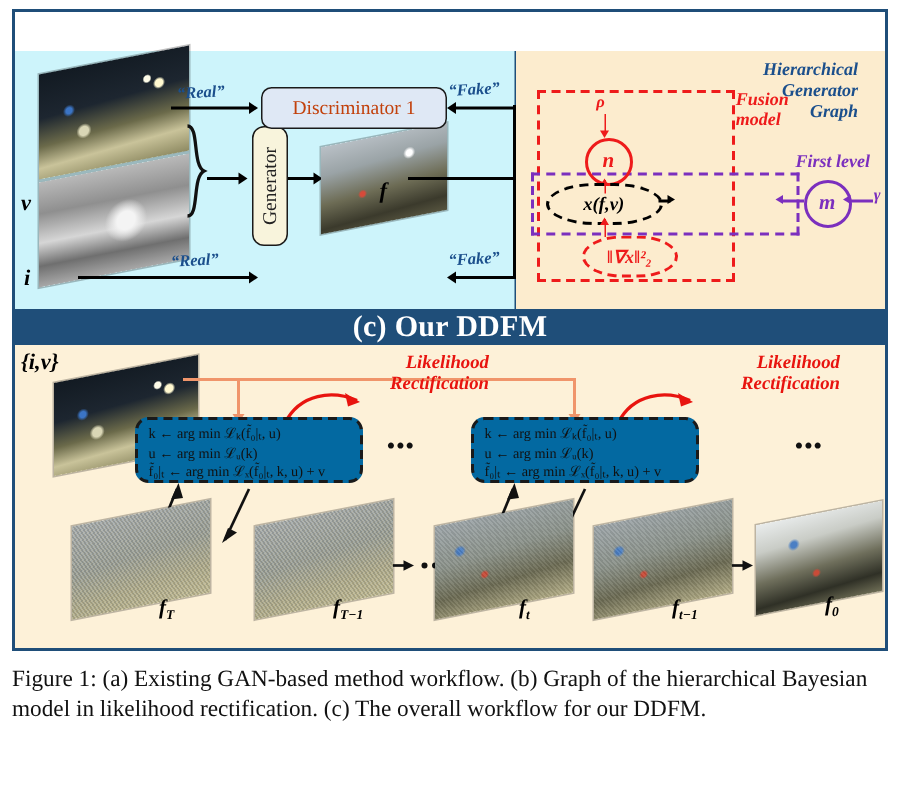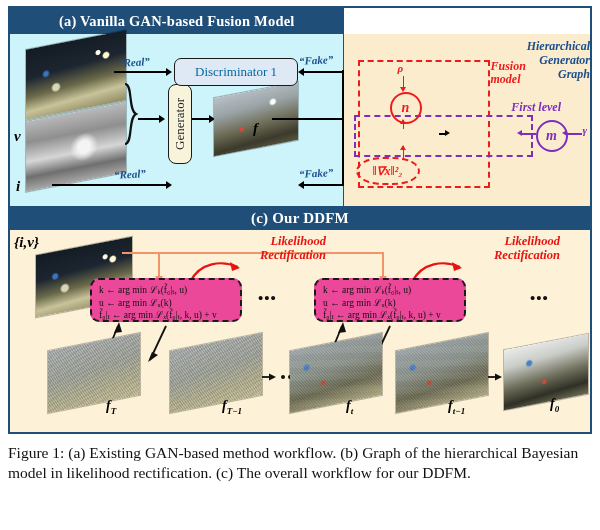--- a/index.html
+++ b/index.html
@@ -10,21 +10,21 @@
   }
   .fig{position:absolute;left:8px;top:6px;width:584px;height:428px;
        border:2px solid #1f4e79;box-sizing:border-box;}
 
   
   .hdr{position:absolute;background:#1f4e79;color:#ffffff;
        font-weight:bold;display:flex;align-items:center;justify-content:center;
        letter-spacing:.2px;}
   .hdr-a{left:0;top:0;width:57.5%;height:26px;font-size:14.5px;}
   .hdr-b{left:57.5%;top:0;width:42.5%;height:26px;font-size:14.5px;}
-  .hdr-c{left:0;top:198px;width:100%;height:24px;font-size:15px;}
+  .hdr-c{left:0;top:198px;width:100%;height:24px;font-size:20px;}
 
   
   .panel-a{position:absolute;left:0;top:26px;width:57.5%;height:172px;
            background:#cdf4fb;box-sizing:border-box;border-right:1px solid #1f4e79;}
   .panel-b{position:absolute;left:57.5%;top:26px;width:42.5%;height:172px;
            background:#fcecce;box-sizing:border-box;}
   .panel-c{position:absolute;left:0;top:222px;width:100%;height:202px;
            background:#fdf1d8;box-sizing:border-box;}
 
   
@@ -52,21 +52,21 @@
       radial-gradient(circle at 36% 62%, #c94b38 0 1.5px, transparent 3px),
       radial-gradient(circle at 18% 32%, #4b7fc4 0 2px, transparent 4px),
       linear-gradient(173deg,#9fa7ab 0%,#8d948c 40%,#6d6c54 70%,#b6b089 100%);}
   .ph-clear{background:
       radial-gradient(circle at 30% 30%, #4b7fc4 0 2px, transparent 4px),
       radial-gradient(circle at 48% 66%, #c94b38 0 1.5px, transparent 3px),
       linear-gradient(174deg,#e9ecec 0%,#c9ccc6 28%,#6f6f5c 58%,#2f3026 82%,#6e6d55 100%);}
 
   
   .disc{position:absolute;background:#dfe8f5;border:1.6px solid #1a1a1a;
-        border-radius:7px;color:#0369a1;font-size:13px;
+        border-radius:7px;color:#c2410c;font-size:13px;
         display:flex;align-items:center;justify-content:center;font-family:"Liberation Serif",serif;}
   .gen{position:absolute;background:#f8f4dc;border:1.8px solid #1a1a1a;border-radius:8px;}
   .gen span{display:block;transform:rotate(-90deg);white-space:nowrap;
             font-size:13px;color:#222;position:absolute;left:50%;top:50%;
             transform-origin:center;transform:translate(-50%,-50%) rotate(-90deg);}
 
   .lbl{position:absolute;white-space:nowrap;}
   .lbl-real{color:#1b4f8c;font-weight:bold;font-style:italic;font-size:11px;}
   .lbl-fake{color:#1b4f8c;font-weight:bold;font-style:italic;font-size:11px;}
   .lbl-var{font-weight:bold;font-style:italic;font-size:15px;color:#000;}
@@ -100,39 +100,38 @@
   .ah-red-u{position:absolute;width:0;height:0;border-style:solid;
             border-width:0 3.5px 5.5px 3.5px;border-color:transparent transparent #ee1b1b transparent;}
   .ah-red-d{position:absolute;width:0;height:0;border-style:solid;
             border-width:5.5px 3.5px 0 3.5px;border-color:#ee1b1b transparent transparent transparent;}
   .ah-blk-r{position:absolute;width:0;height:0;border-style:solid;
             border-width:3.5px 0 3.5px 5.5px;border-color:transparent transparent transparent #000;}
   .ah-pur-l{position:absolute;width:0;height:0;border-style:solid;
             border-width:3.5px 5.5px 3.5px 0;border-color:transparent #7b2fbe transparent transparent;}
 
   
-  .eqbox{position:absolute;background:#ec4899;border:2px dashed #1a1a1a;
+  .eqbox{position:absolute;background:#0369a1;border:2px dashed #1a1a1a;
          border-radius:9px;padding:4px 7px;box-sizing:border-box;}
   .eqline{font-size:9.5px;color:#111;white-space:nowrap;line-height:1.33;font-family:"Liberation Serif",serif;}
   .lr-red{position:absolute;color:#e8140f;font-weight:bold;font-style:italic;
           font-size:12.5px;line-height:1.12;text-align:right;}
   .salmon{position:absolute;background:#f0956b;}
   .dots{position:absolute;font-weight:bold;font-size:15px;color:#111;letter-spacing:1px;}
   .ftag{position:absolute;font-weight:bold;font-style:italic;font-size:14px;color:#000;}
   .ftag sub{font-size:9px;font-style:italic;}
 
   .caption{position:absolute;left:8px;top:443px;width:584px;
            font-size:15.5px;line-height:1.3;color:#111;text-align:left;}
 </style>
 </head>
 <body>
 
 <div class="fig">
 
-  <div class="hdr hdr-a">(a) Vanilla GAN-based Fusion Model</div>
   <div class="panel-a">
 
     <div class="photo ph-night" style="left:16px;top:6px;width:100px;height:70px;"></div>
     <div class="photo ph-ir" style="left:16px;top:78px;width:100px;height:70px;"></div>
 
     <div class="lbl lbl-var" style="left:4px;top:94px;">v</div>
     <div class="lbl lbl-var" style="left:6px;top:144px;">i</div>
 
     <svg width="18" height="64" style="position:absolute;left:112px;top:48px;">
       <path d="M3,2 C11,2 6,28 14,32 C6,36 11,62 3,62" fill="none" stroke="#111" stroke-width="2.2"></path>
@@ -168,54 +167,55 @@
     <div class="arrhead l" style="left:288px;top:147px;"></div>
 
     <div class="disc" style="left:164px;top:24px;width:122px;height:26px;">Discriminator 1</div>
 
     <div class="lbl lbl-fake" style="left:289px;top:20px;transform:rotate(-3deg);">“Fake”</div>
     <div class="lbl lbl-fake" style="left:289px;top:133px;transform:rotate(-3deg);">“Fake”</div>
   </div>
 
   <div class="panel-b">
 
-    <div class="ttl-b" style="right:0;top:6px;width:110px;font-style:italic;">
+    <div class="ttl-b" style="right:18px;top:6px;width:110px;font-style:italic;">
       <div>Hierarchical</div>
       <div>Generator</div>
       <div>Graph</div>
     </div>
 
     <div class="lv-red" style="left:147px;top:26px;">
       <div>Fusion</div>
       <div>model</div>
     </div>
 
-    <div class="lv-pur" style="right:29px;top:66px;">First level</div>
+    <div class="lv-pur" style="right:10px;top:66px;">First level</div>
 
     <div class="dash-red" style="left:14px;top:26px;width:128px;height:124px;"></div>
 
     <div class="dash-pur" style="left:10px;top:81px;width:175px;height:38px;"></div>
 
     <div class="lv-red" style="left:54px;top:28px;font-size:11px;">ρ</div>
     <div class="arr-red" style="left:59px;top:42px;width:1.8px;height:12px;"></div>
     <div class="ah-red-d" style="left:56px;top:53px;"></div>
 
     <div class="node node-red" style="left:46px;top:58px;width:28px;height:28px;">n</div>
 
     <div class="arr-red" style="left:59px;top:86px;width:1.8px;height:9px;"></div>
     <div class="ah-red-u" style="left:56px;top:85px;"></div>
 
+    <div class="dbox" style="left:20px;top:88px;width:74px;height:24px;">x(f,v)</div>
 
     <div class="arr" style="left:95px;top:99px;width:8px;"></div>
     <div class="ah-blk-r" style="left:101px;top:96px;"></div>
 
 
     <div class="arr-red" style="left:59px;top:112px;width:1.8px;height:12px;"></div>
     <div class="ah-red-u" style="left:56px;top:111px;"></div>
-    <div class="dbox-red" style="left:12px;top:123px;width:60px;height:24px;">‖∇x‖²₂</div>
+    <div class="dbox-red" style="left:44px;top:123px;width:60px;height:24px;">‖∇x‖²₂</div>
 
     <div class="node node-pur" style="left:192px;top:86px;width:28px;height:28px;">m</div>
     <div class="arr-pur" style="left:178px;top:99px;width:14px;height:1.8px;"></div>
     <div class="ah-pur-l" style="left:173px;top:96px;"></div>
     <div class="arr-pur" style="left:222px;top:99px;width:16px;height:1.8px;"></div>
     <div class="ah-pur-l" style="left:218px;top:96px;"></div>
     <div class="lv-pur" style="left:239px;top:90px;font-size:11px;">γ</div>
   </div>
 
   <div class="hdr hdr-c">(c) Our DDFM</div>

